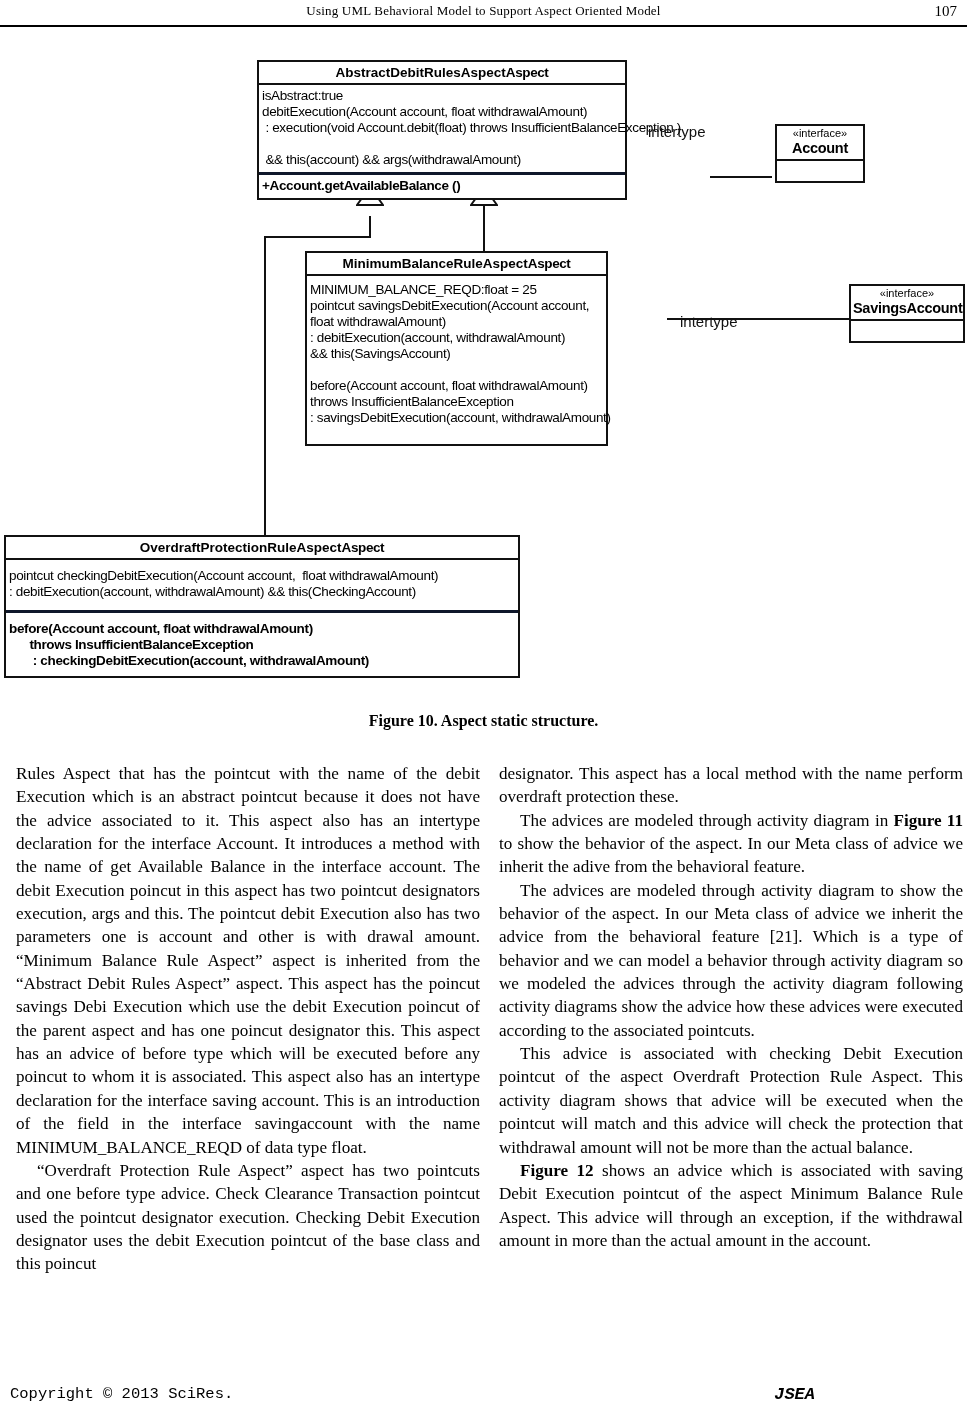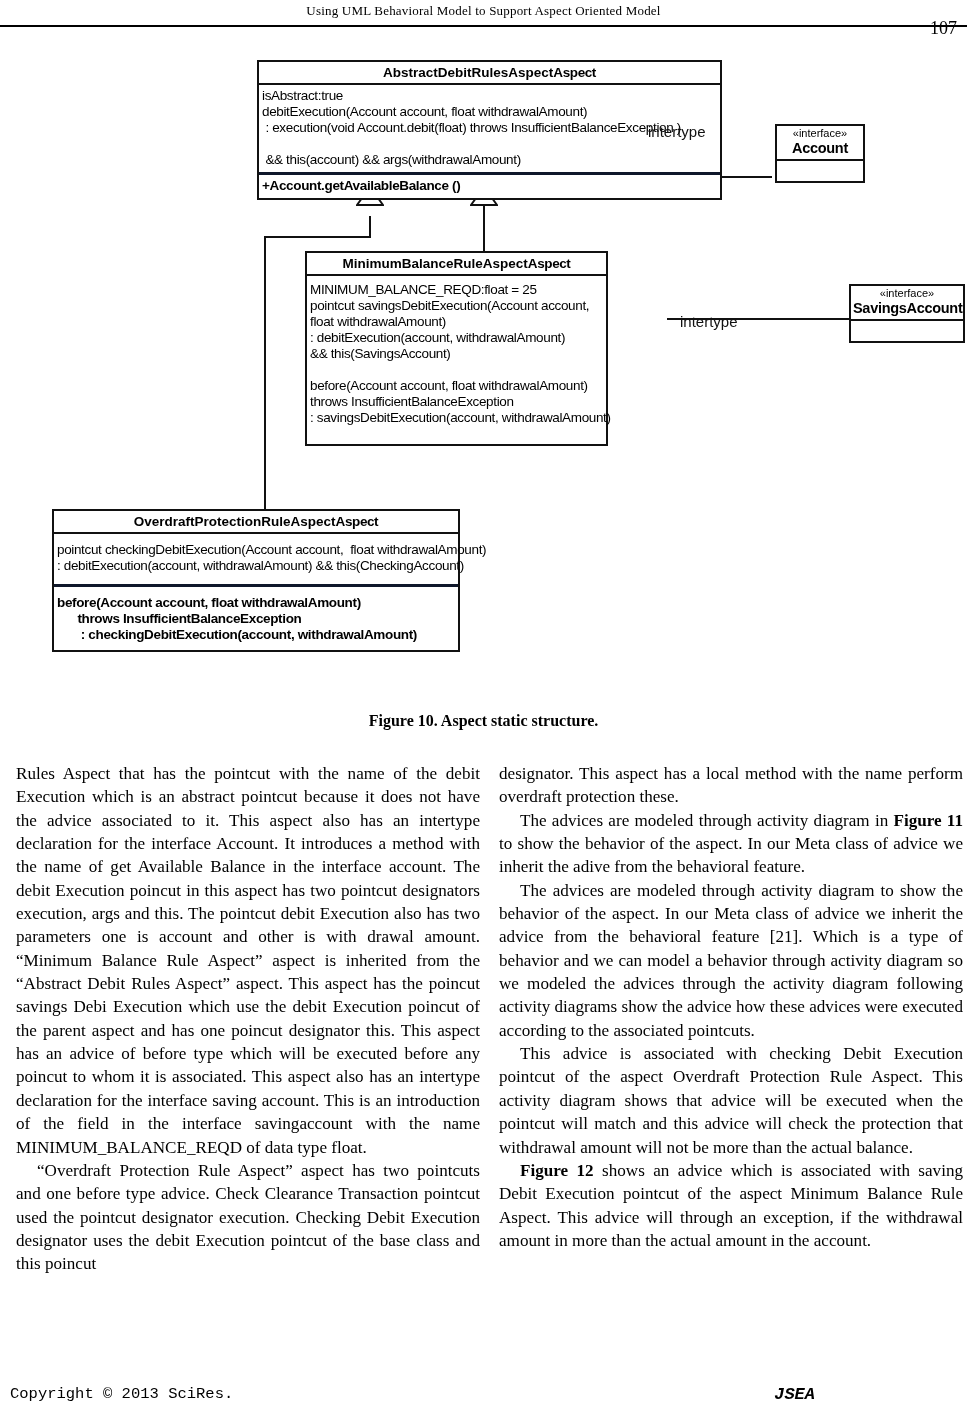--- a/index.html
+++ b/index.html
@@ -27,22 +27,22 @@
   #running-head .rh-title {
     position: absolute;
     left: 0; right: 0; top: 3px;
     text-align: center;
     font-family: "Liberation Serif", serif;
     font-size: 13px;
     letter-spacing: .2px;
   }
   #running-head .rh-page {
     position: absolute;
-    right: 10px; top: 18px;
-    font-size: 18px;
+    right: 10px; top: 3px;
+    font-size: 15px;
   }
   #rule-top {
     position: absolute;
     left: 0; top: 25px;
     width: 967px;
     height: 2px;
     background: #000;
   }
 
   
@@ -187,21 +187,21 @@
   <div class="ln ln-v" style="left:264px; top:206px; height:330px;"></div>
   <div class="ln ln-v" style="left:369px; top:186px; height:22px;"></div>
 
   <svg class="gen-arrow-outline" style="left:356px; top:156px;" width="28" height="20" viewBox="0 0 28 20">
     <polygon points="14,1 27,19 1,19" fill="#ffffff" stroke="#111111" stroke-width="2"></polygon>
   </svg>
   <svg class="gen-arrow-outline" style="left:470px; top:156px;" width="28" height="20" viewBox="0 0 28 20">
     <polygon points="14,1 27,19 1,19" fill="#ffffff" stroke="#111111" stroke-width="2"></polygon>
   </svg>
 
-  <div class="uml-box" style="left:257px; top:30px; width:465px;">
+  <div class="uml-box" style="left:257px; top:30px; width:370px;">
     <div class="uml-title"><span>AbstractDebitRulesAspect</span><span class="stereo-tight">Aspect</span></div>
     <div class="uml-compartment" style="min-height:78px;">isAbstract:true
 debitExecution(Account account, float withdrawalAmount)
  : execution(void Account.debit(float) throws InsufficientBalanceException )
 
  &amp;&amp; this(account) &amp;&amp; args(withdrawalAmount)</div>
     <div class="uml-compartment sep">+Account.getAvailableBalance ()</div>
   </div>
 
   <div class="edge-label" style="left:648px; top:93px;">intertype</div>
@@ -230,21 +230,21 @@
   <div class="edge-label" style="left:680px; top:283px;">intertype</div>
 
   <div class="iface-box" style="left:849px; top:254px; width:116px;">
     <div class="iface-head">
       <span class="iface-stereo">«interface»</span>
       <span class="iface-name">SavingsAccount</span>
     </div>
     <div class="iface-empty"></div>
   </div>
 
-  <div class="uml-box" style="left:4px; top:479px; width:408px;margin-left:48px;">
+  <div class="uml-box" style="left:4px; top:505px; width:516px;">
     <div class="uml-title"><span>OverdraftProtectionRuleAspect</span><span class="stereo-tight">Aspect</span></div>
     <div class="uml-compartment" style="min-height:50px; padding-top:8px;">pointcut checkingDebitExecution(Account account,  float withdrawalAmount)
 : debitExecution(account, withdrawalAmount) &amp;&amp; this(CheckingAccount)</div>
     <div class="uml-compartment sep" style="min-height:66px; padding-top:8px;">before(Account account, float withdrawalAmount)
       throws InsufficientBalanceException
        : checkingDebitExecution(account, withdrawalAmount)</div>
   </div>
 
 </div>
 

